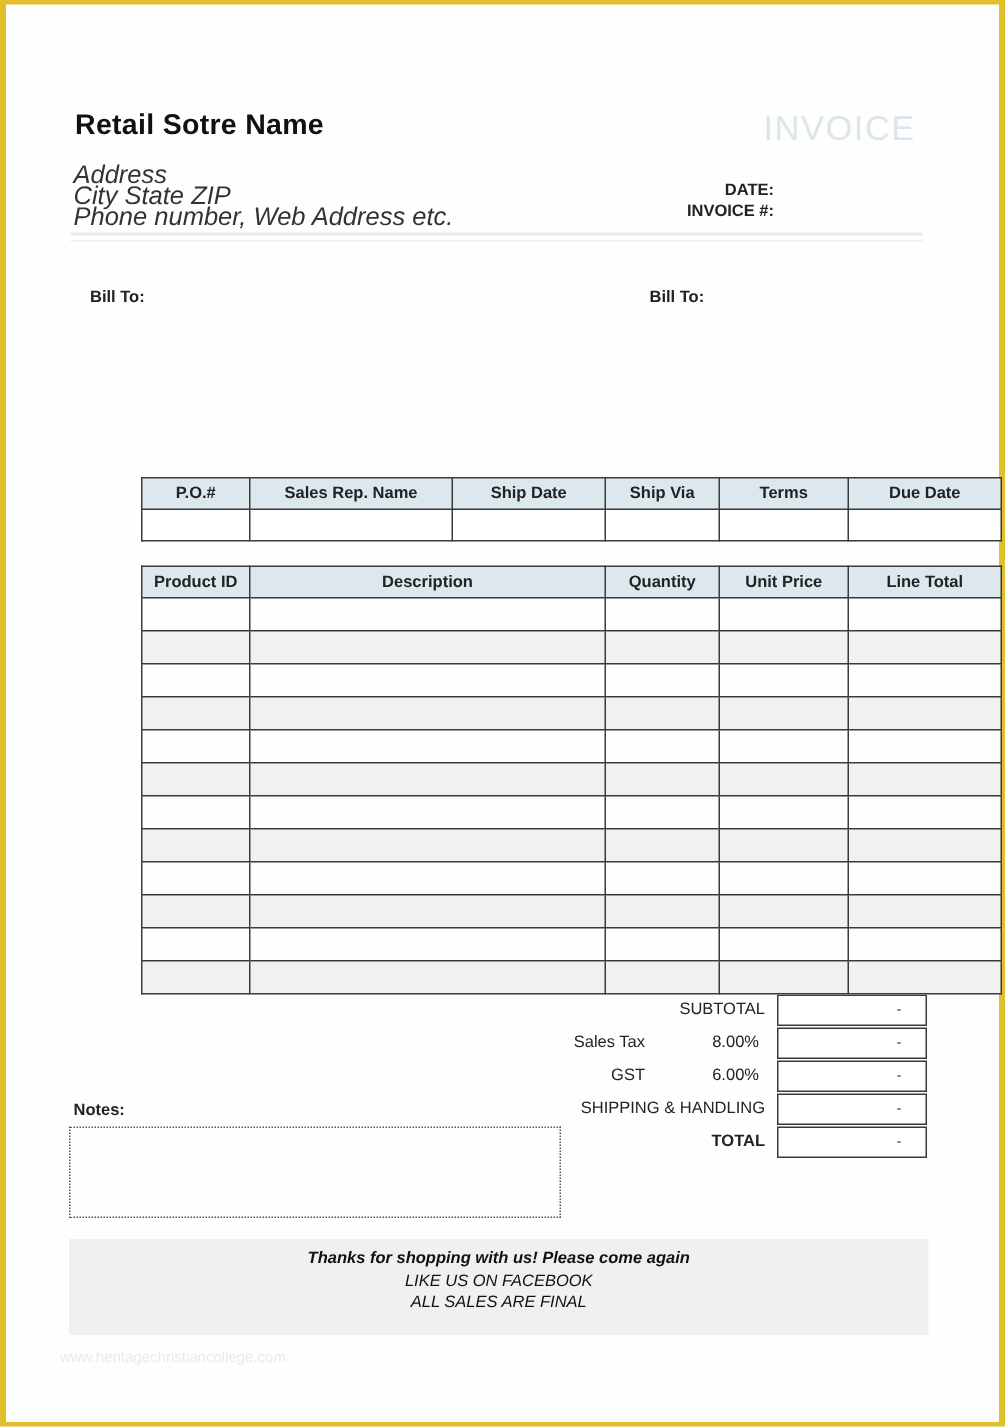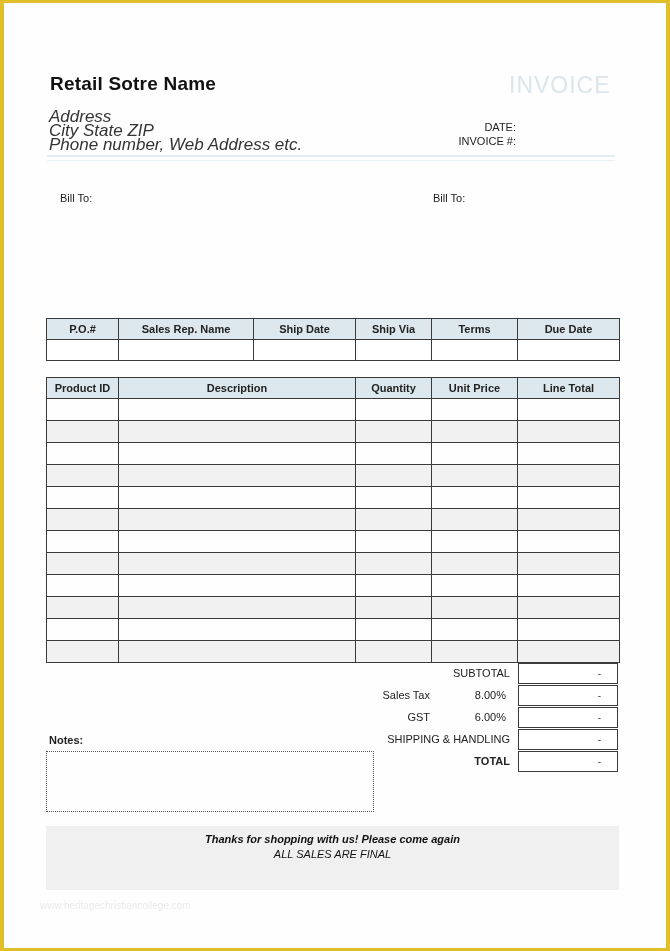--- a/index.html
+++ b/index.html
@@ -10,26 +10,26 @@
     color: #111;
   }
   .page {
     position: absolute; left: 4px; top: 3px; width: 662px; height: 945px;
     background: #fefefe;
   }
   .abs { position: absolute; }
   .store-name { left: 46px; top: 70px; font-size: 19px; font-weight: bold; color: #111; letter-spacing: 0.2px; }
   .addr { left: 45px; font-size: 17px; color: #333; font-style: italic; }
   .invoice-title { left: 505px; top: 69px; font-size: 23px; font-weight: normal; color: #dbe6ea; letter-spacing: 1px; }
-  .meta-label { font-size: 11px; font-weight: normal; color: #222; text-align: right; width: 120px; }
+  .meta-label { font-size: 11px; font-weight: bold; color: #222; text-align: right; width: 120px; }
   .sep1 { left: 43px; top: 152px; width: 568px; height: 2px; background: #e3eef3; }
   .sep2 { left: 43px; top: 157px; width: 568px; height: 1px; background: #e8f0f4; }
-  .party-label { font-size: 11px; font-weight: normal; color: #222; }
-
-  table.grid { position: absolute; border-collapse: collapse; table-layout: fixed; }
+  .party-label { font-size: 11px; font-weight: bold; color: #222; }
+
+  table.grid { position: absolute; border-collapse: collapse; table-layout: fixed; margin-left: 48px; }
   table.grid th, table.grid td { border: 1px solid #3a3a3a; padding: 0; }
   table.grid th {
     background: #dce8ed; font-size: 11px; font-weight: bold; color: #222;
     height: 20px; text-align: center;
   }
   .po-table { left: 42px; top: 315px; width: 573px; }
   .po-table td { height: 20px; background: #fff; }
   .items-table { left: 42px; top: 374px; width: 573px; }
   .items-table td { height: 21px; border-top: none; border-bottom: none; background: #fefefe; }
   .items-table tr.alt td { background: #f1f1f1; }
@@ -213,17 +213,18 @@
 
   <div class="abs sum-label" style="left:380px; top:752px; width:126px; font-weight:bold">TOTAL</div>
   <div class="abs sum-box" style="top:748px">-</div>
 
   <div class="abs notes-label">Notes:</div>
   <div class="abs notes-box"></div>
 
   <div class="abs footer-box">
     <div style="height:6px"></div>
     <div class="footer-line">Thanks for shopping with us! Please come again</div>
+    <div class="footer-line plain">LIKE US ON FACEBOOK</div>
     <div class="footer-line plain">ALL SALES ARE FINAL</div>
   </div>
 
   <div class="abs watermark">www.heritagechristiancollege.com</div>
 </div>
 
 </body></html>

